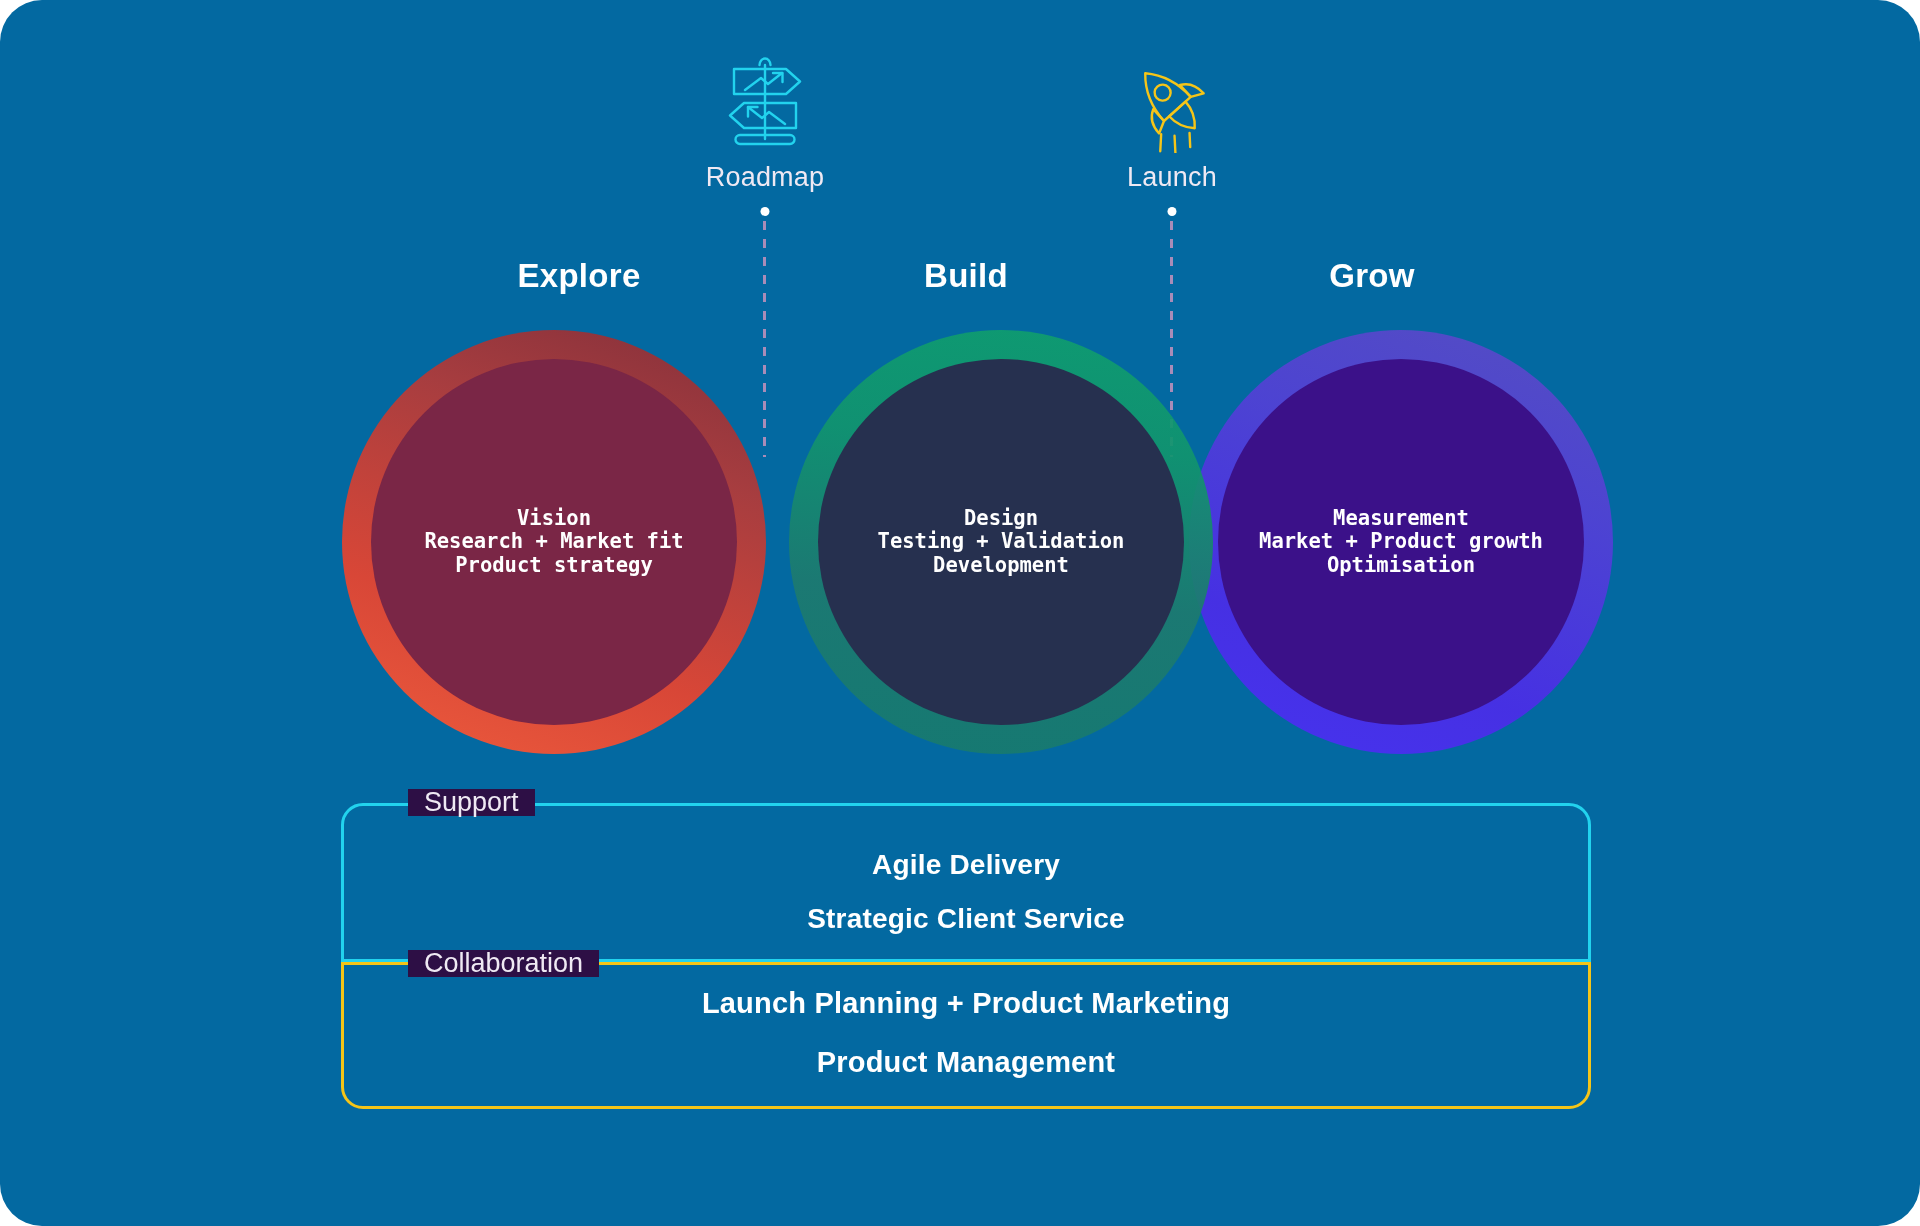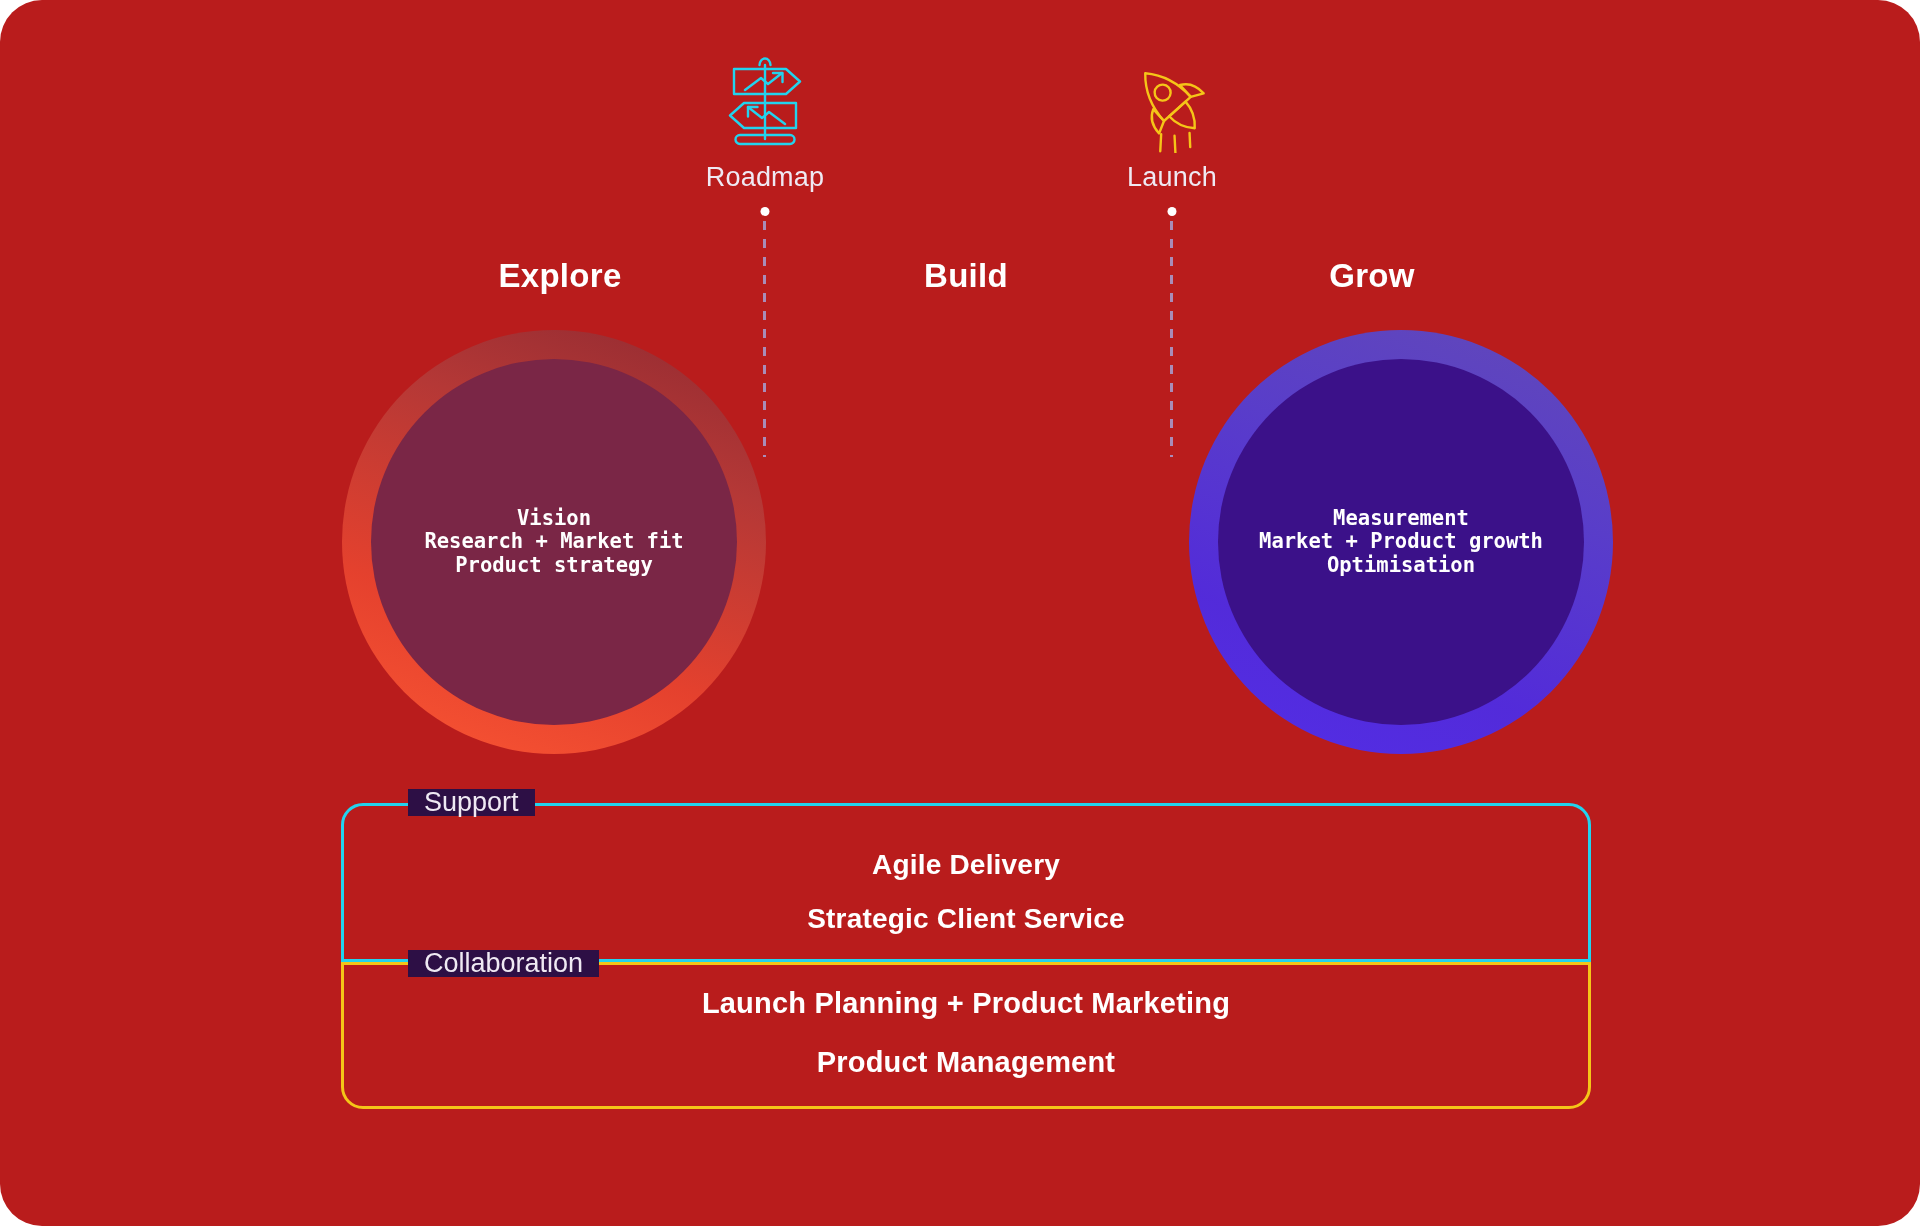--- a/index.html
+++ b/index.html
@@ -13,21 +13,21 @@
   }
   body {
     font-family: "Liberation Sans", sans-serif;
     -webkit-font-smoothing: antialiased;
   }
 
   #canvas {
     position: relative;
     width: 1920px;
     height: 1226px;
-    background: #b91c1c;
+    background: #0369a1;
     border-radius: 42px;
     overflow: hidden;
   }
 
   
   .callout {
     position: absolute;
     width: 260px;
     text-align: center;
   }
@@ -81,21 +81,21 @@
   
   .phase-title {
     position: absolute;
     width: 300px;
     text-align: center;
     font-size: 33px;
     font-weight: bold;
     color: #ffffff;
     letter-spacing: 0.3px;
   }
-  #phase-title-explore { left: 410px;  top: 257px; }
+  #phase-title-explore { left: 429px;  top: 257px; }
   #phase-title-build   { left: 816px;  top: 257px; }
   #phase-title-grow    { left: 1222px; top: 257px; }
 
   
   .circle {
     position: absolute;
     width: 424px;
     height: 424px;
     border-radius: 50%;
   }
@@ -277,20 +277,29 @@
   <div class="circle" id="circle-explore">
     <div class="ring"></div>
     <div class="ring-inner"></div>
     <div class="circle-text">
       <span class="line">Vision</span>
       <span class="line">Research + Market fit</span>
       <span class="line">Product strategy</span>
     </div>
   </div>
 
+  <div class="circle" id="circle-build">
+    <div class="ring"></div>
+    <div class="ring-inner"></div>
+    <div class="circle-text">
+      <span class="line">Design</span>
+      <span class="line">Testing + Validation</span>
+      <span class="line">Development</span>
+    </div>
+  </div>
 
   <div class="circle" id="circle-grow">
     <div class="ring"></div>
     <div class="ring-inner"></div>
     <div class="circle-text">
       <span class="line">Measurement</span>
       <span class="line">Market + Product growth</span>
       <span class="line">Optimisation</span>
     </div>
   </div>

